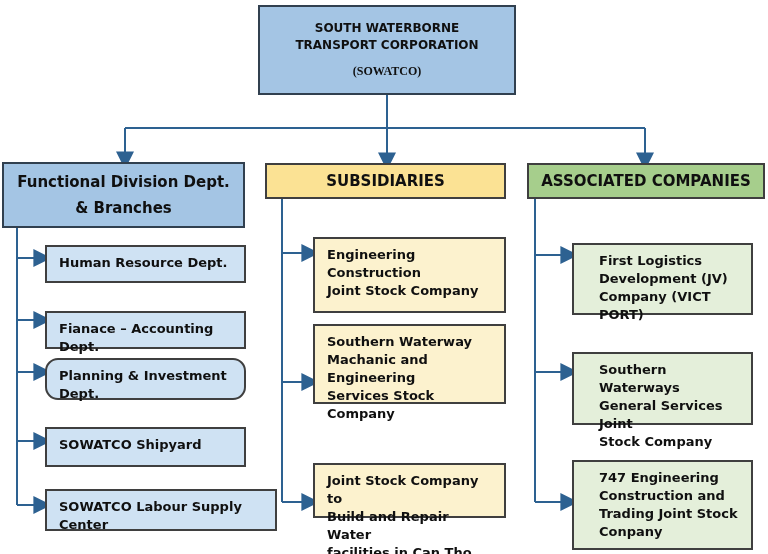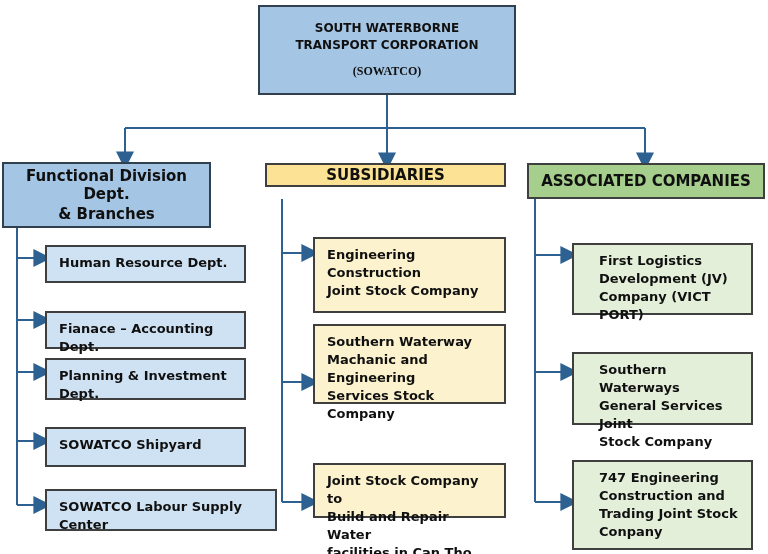--- a/index.html
+++ b/index.html
@@ -83,36 +83,36 @@
     <path d="M535,372 L564,372" marker-end="url(#arrow)"></path>
     <path d="M535,502 L564,502" marker-end="url(#arrow)"></path>
   </svg>
 
   <div class="box root-box" style="left:258px;top:5px;width:258px;height:90px;">
     <div class="title" style="white-space:pre-wrap;">SOUTH WATERBORNE
 TRANSPORT CORPORATION</div>
     <div class="subtitle">(SOWATCO)</div>
   </div>
 
-  <div class="box header-box header-blue header-two-line" style="left:2px;top:162px;width:209px;height:66px;">
+  <div class="box header-box header-blue header-two-line" style="left:2px;top:162px;width:243px;height:66px;">
     <div>Functional Division Dept.</div>
     <div>&amp; Branches</div>
   </div>
 
-  <div class="box header-box header-yellow" style="left:265px;top:163px;width:241px;height:24px;">
+  <div class="box header-box header-yellow" style="left:265px;top:163px;width:241px;height:36px;">
     <div>SUBSIDIARIES</div>
   </div>
 
   <div class="box header-box header-green" style="left:527px;top:163px;width:238px;height:36px;">
     <div>ASSOCIATED COMPANIES</div>
   </div>
 
   <div class="box item-box item-blue" style="left:45px;top:245px;width:201px;height:38px;">Human Resource Dept.</div>
   <div class="box item-box item-blue" style="left:45px;top:311px;width:201px;height:38px;">Fianace – Accounting Dept.</div>
-  <div class="box item-box item-blue" style="left:45px;top:358px;width:201px;height:42px;">Planning &amp; Investment Dept.</div>
+  <div class="box item-box item-blue" style="left:45px;top:358px;width:201px;height:42px;border-radius:13px;">Planning &amp; Investment Dept.</div>
   <div class="box item-box item-blue" style="left:45px;top:427px;width:201px;height:40px;">SOWATCO Shipyard</div>
   <div class="box item-box item-blue" style="left:45px;top:489px;width:232px;height:42px;">SOWATCO Labour Supply Center</div>
 
   <div class="box item-box item-yellow" style="left:313px;top:237px;width:193px;height:76px;">Engineering   Construction
 Joint Stock Company</div>
   <div class="box item-box item-yellow" style="left:313px;top:324px;width:193px;height:80px;">Southern Waterway
 Machanic and Engineering
 Services Stock Company</div>
   <div class="box item-box item-yellow" style="left:313px;top:463px;width:193px;height:55px;">Joint Stock Company to
 Build and Repair Water

